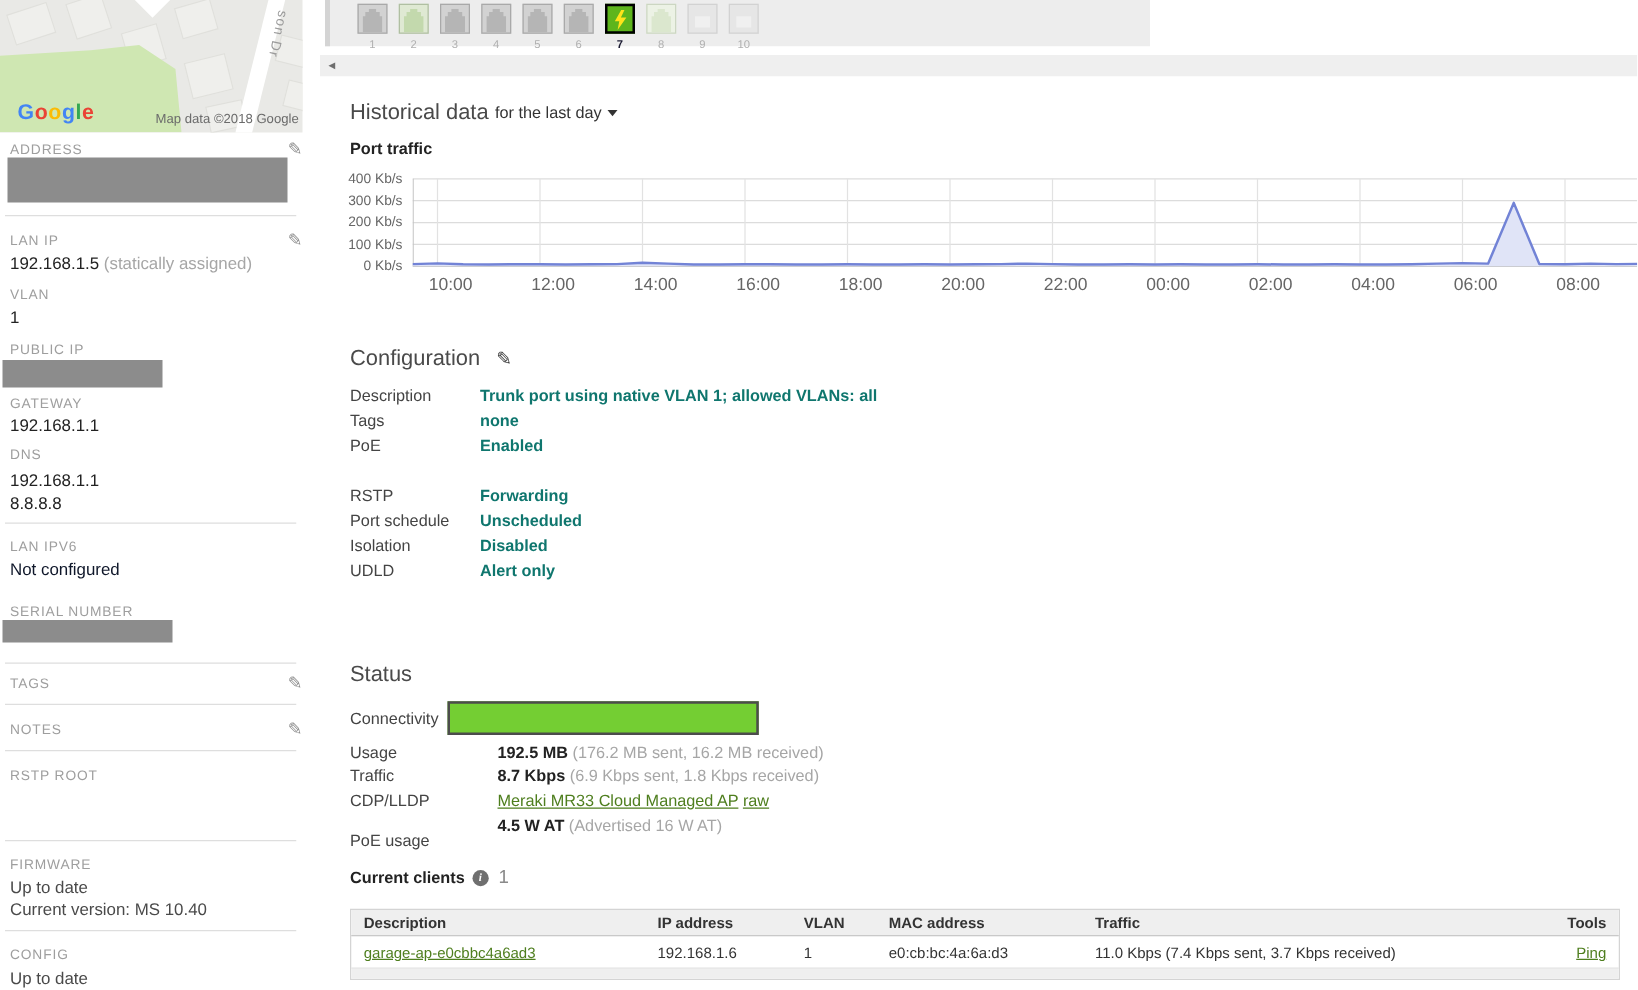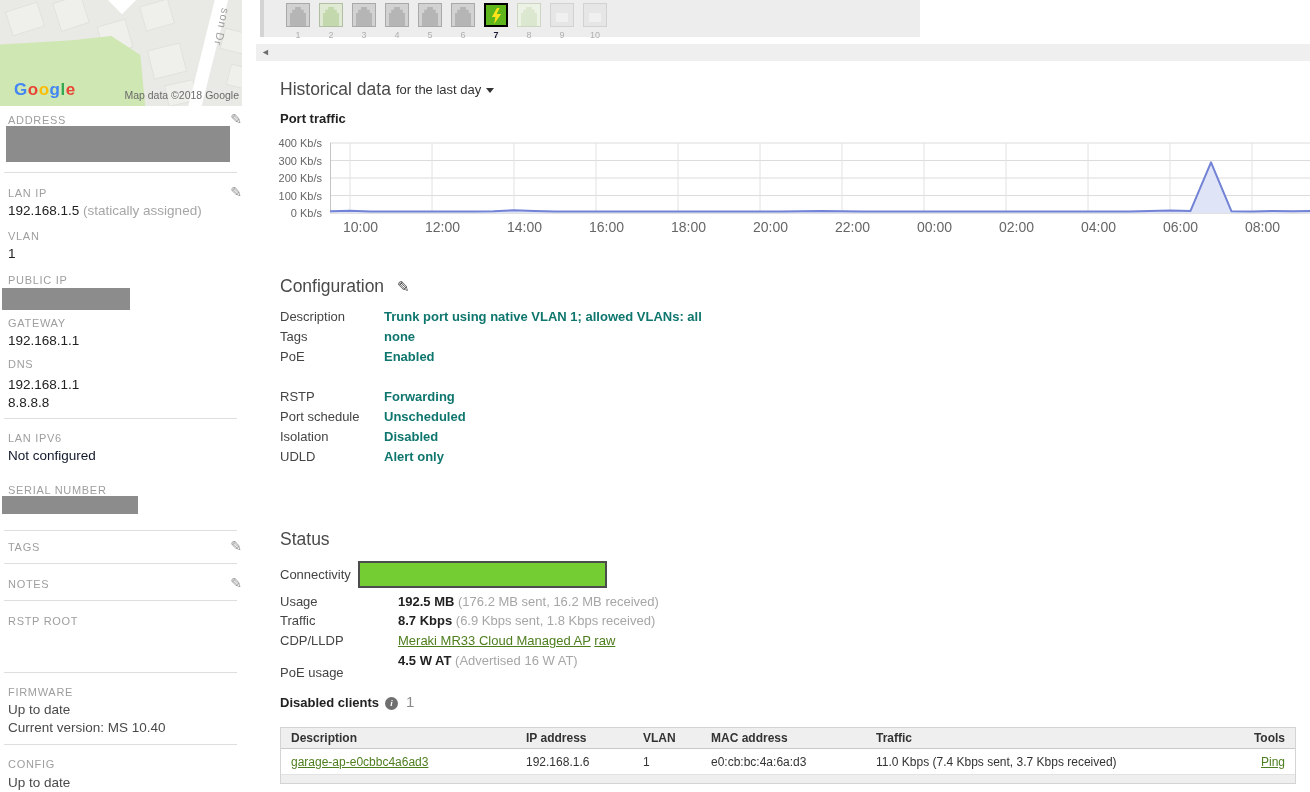--- a/index.html
+++ b/index.html
@@ -286,21 +286,21 @@
   <div class="st-label" style="top:594px">Usage</div>
   <div class="st-val" style="top:594px"><span class="bold">192.5 MB</span> <span class="gray-note">(176.2 MB sent, 16.2 MB received)</span></div>
   <div class="st-label" style="top:613px">Traffic</div>
   <div class="st-val" style="top:613px"><span class="bold">8.7 Kbps</span> <span class="gray-note">(6.9 Kbps sent, 1.8 Kbps received)</span></div>
   <div class="st-label" style="top:633px">CDP/LLDP</div>
   <div class="st-val" style="top:633px"><span class="glink">Meraki MR33 Cloud Managed AP</span> <span class="glink">raw</span></div>
   <div class="st-label" style="top:665px">PoE usage</div>
   <div class="st-val" style="top:653px"><span class="bold">4.5 W AT</span> <span class="gray-note">(Advertised 16 W AT)</span></div>
 
   <div class="abs h2" style="left:280px;top:693px">
-    <span>Disabled clients</span><span id="info-icon">i</span><span id="client-count">1</span>
+    <span>Current clients</span><span id="info-icon">i</span><span id="client-count">1</span>
   </div>
 
   <div class="abs" id="clients-table">
     <div id="tbl-head">
       <div class="th c-desc">Description</div>
       <div class="th c-ip">IP address</div>
       <div class="th c-vlan">VLAN</div>
       <div class="th c-mac">MAC address</div>
       <div class="th c-traffic">Traffic</div>
       <div class="th c-tools">Tools</div>

